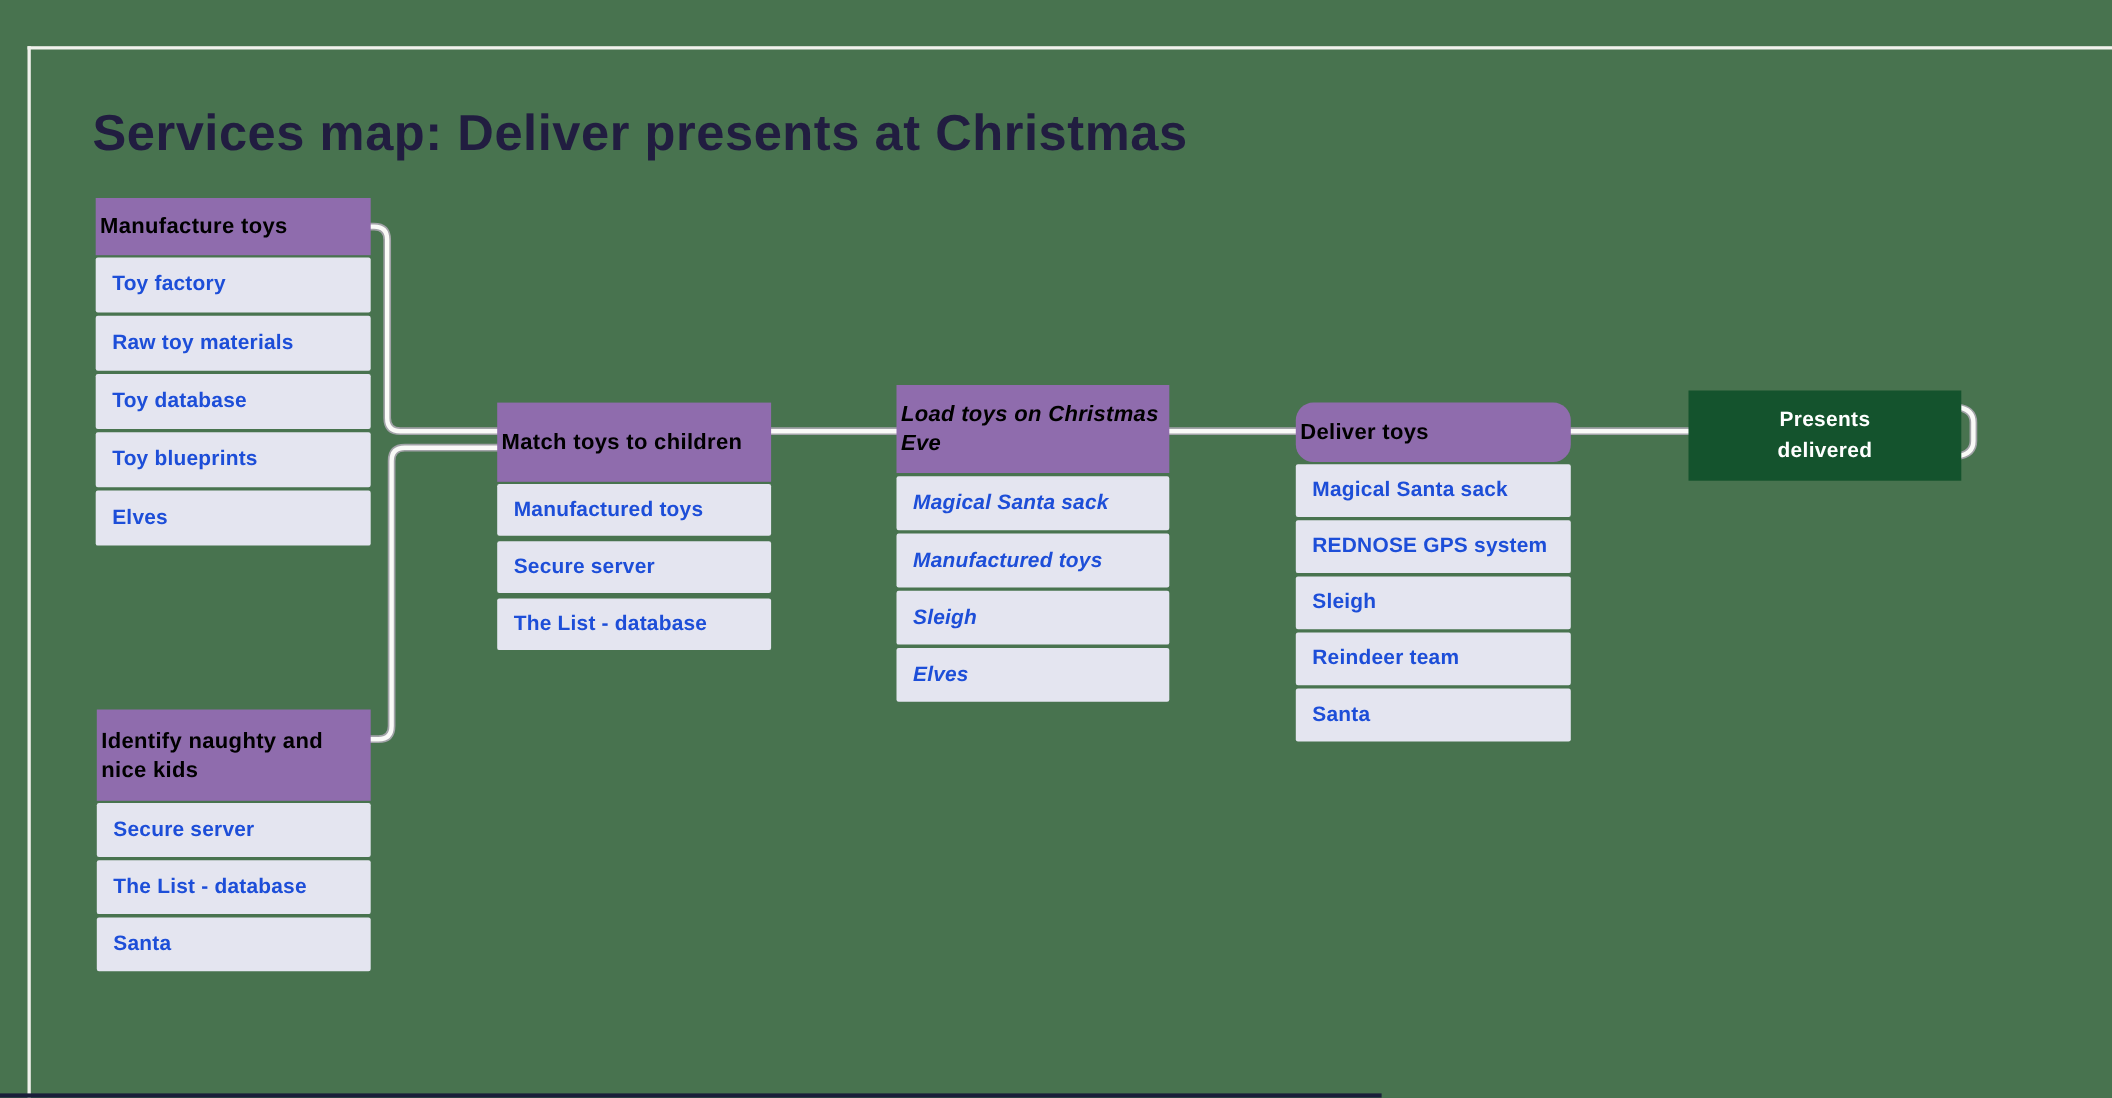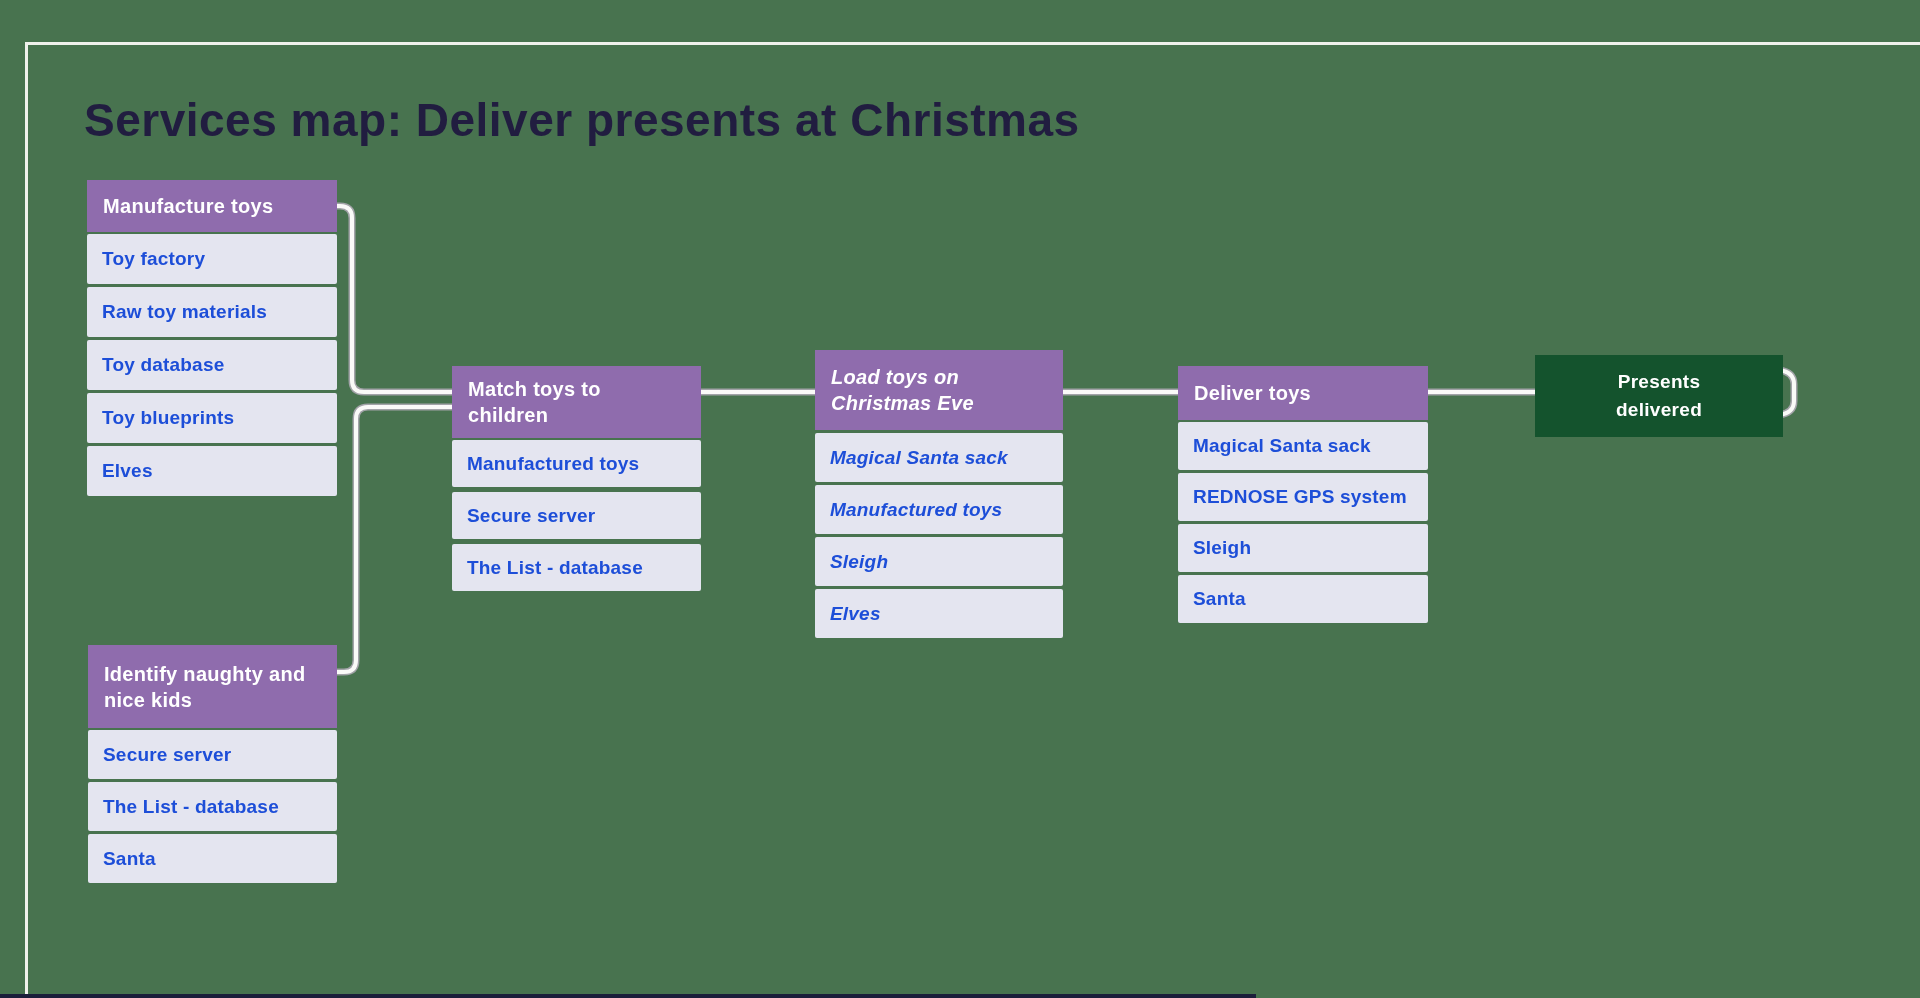--- a/index.html
+++ b/index.html
@@ -34,24 +34,24 @@
   }
   
   svg.connectors {
     position: absolute; left: 0; top: 0; z-index: 1;
   }
   .c-out { fill: none; stroke: #A2A3A8; stroke-width: 7; stroke-linecap: butt; }
   .c-in  { fill: none; stroke: #FAFAF8; stroke-width: 4; stroke-linecap: butt; }
   
   .group { position: absolute; z-index: 2; }
   .group-header {
-    background: #8F6CAD; color: #ffffff;
+    background: #8F6CAD; color: #000000;
     font-size: 20px; font-weight: 700; letter-spacing: 0.3px;
     display: flex; align-items: center;
-    padding: 0 16px; box-sizing: border-box;
+    padding: 0 4px; box-sizing: border-box;
     line-height: 1.3;
     margin-bottom: 2px;
   }
   .group-item {
     background: #E4E5F0; color: #1d4ed8;
     font-size: 19px; font-weight: 700; letter-spacing: 0.2px;
     display: flex; align-items: center;
     padding: 0 15px; box-sizing: border-box;
     margin-bottom: 3px;
     border-radius: 2px;
@@ -63,21 +63,21 @@
   .g1 { left: 88px;  top: 625px; width: 249px; }
   .g1 .group-header { height: 83px; margin-top: 20px; }
   .g1 .group-item   { height: 49px; }
   .g2 { left: 452px; top: 366px; width: 249px; }
   .g2 .group-header { height: 72px; }
   .g2 .group-item   { height: 47px; margin-bottom: 5px; }
   .g3 { left: 815px; top: 350px; width: 248px; font-style: italic; }
   .g3 .group-header { height: 80px; margin-bottom: 3px; }
   .g3 .group-item   { height: 49px; }
   .g4 { left: 1178px; top: 366px; width: 250px; }
-  .g4 .group-header { height: 54px; }
+  .g4 .group-header { height: 54px; border-radius: 16px; }
   .g4 .group-item   { height: 48px; }
   .end-node {
     position: absolute; z-index: 2;
     left: 1535px; top: 355px; width: 248px; height: 82px;
     background: #14532d; color: #FFFFFF;
     font-size: 19px; font-weight: 700; letter-spacing: 0.3px;
     display: flex; align-items: center; justify-content: center;
     text-align: center; white-space: pre-line; line-height: 1.45;
   }
 </style>
@@ -148,19 +148,20 @@
     <div class="group-item">Manufactured toys</div>
     <div class="group-item">Sleigh</div>
     <div class="group-item">Elves</div>
   </div>
 
   <div class="group g4">
     <div class="group-header">Deliver toys</div>
     <div class="group-item">Magical Santa sack</div>
     <div class="group-item">REDNOSE GPS system</div>
     <div class="group-item">Sleigh</div>
+    <div class="group-item">Reindeer team</div>
     <div class="group-item">Santa</div>
   </div>
 
   <div class="end-node">Presents
 delivered</div>
 
 </div>
 
 </body></html>

